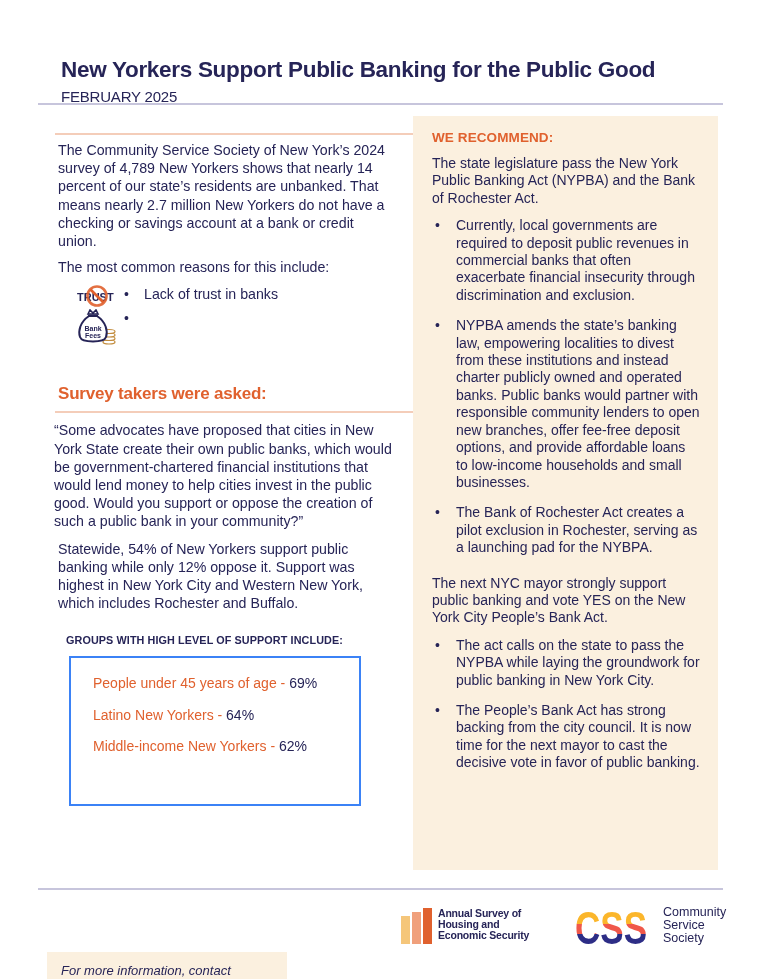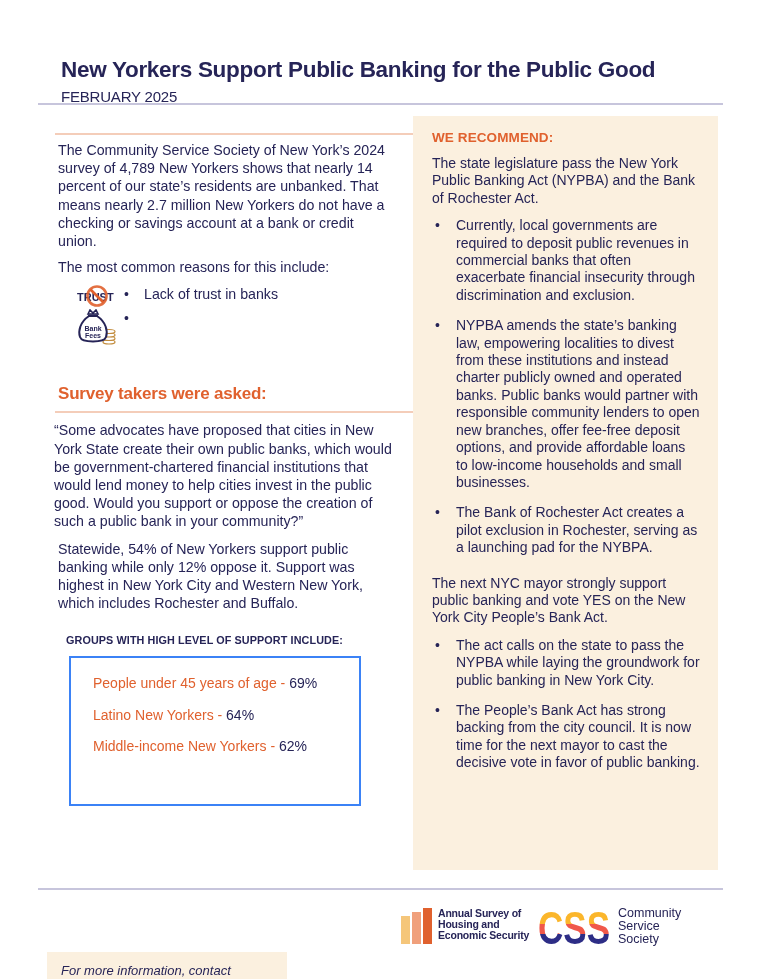--- a/index.html
+++ b/index.html
@@ -37,21 +37,21 @@
 
   .bottom-rule { position: absolute; left: 38px; top: 888px; width: 685px; height: 2px; background: #c7c5dc; }
   .contact { position: absolute; left: 47px; top: 952px; width: 240px; height: 54px; background: #fbf0df; padding: 10px 0 0 14px; font-style: italic; font-size: 13px; line-height: 18px; color: #262457; }
   .contact a { color: #b3451d; text-decoration: underline; }
 
   .ashes { position: absolute; left: 401px; top: 908px; display: flex; }
   .bars { display: flex; align-items: flex-end; gap: 2px; height: 36px; margin-right: 6px; }
   .bar { width: 9px; }
   .ashes-text { font-weight: bold; font-size: 10.5px; line-height: 11px; color: #262457; letter-spacing: -0.2px; }
 
-  .css-logo { position: absolute; left: 538px; top: 904px; display: flex; align-items: flex-end; }
+  .css-logo { position: absolute; left: 575px; top: 904px; display: flex; align-items: center; gap: 8px; }
   .css-mark { position: relative; width: 72px; height: 42px; margin-right: 8px; }
   .css-text { font-size: 12.5px; line-height: 13px; color: #262457; }
 </style>
 </head>
 <body>
 
 <div class="header">
   <div class="title">New Yorkers Support Public Banking for the Public Good</div>
   <div class="date">FEBRUARY 2025</div>
 </div>

